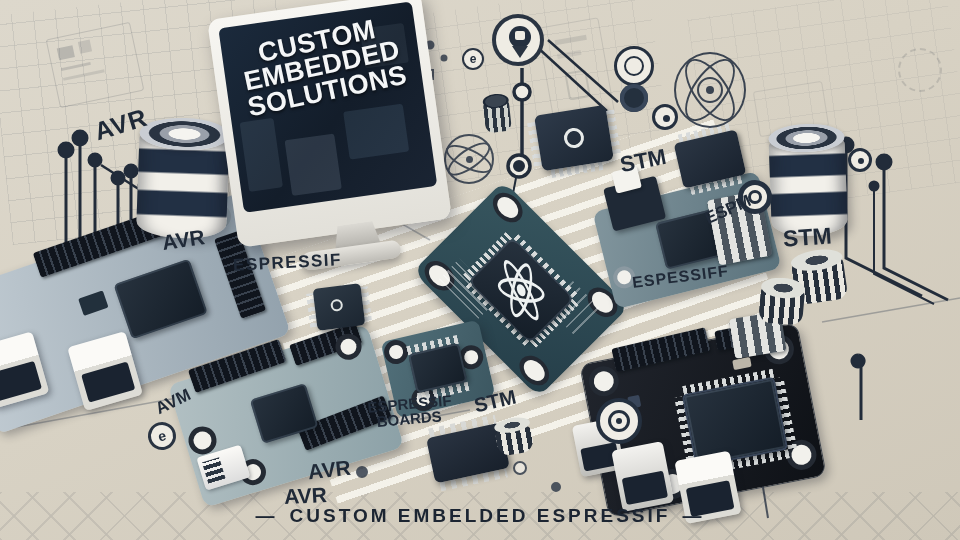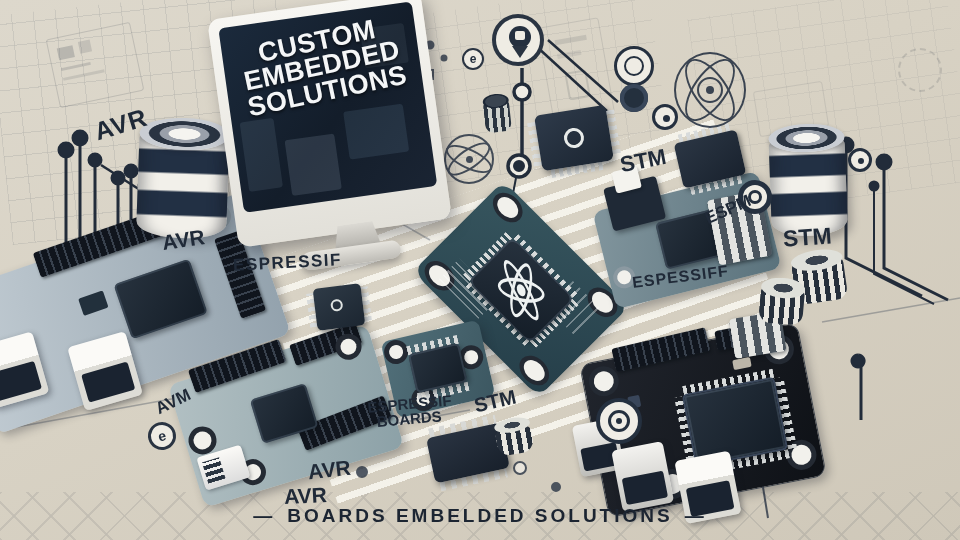--- a/index.html
+++ b/index.html
@@ -374,17 +374,17 @@
     <div>ESPRESSIF</div>
     <div style="padding-left:8px;">BOARDS</div>
   </div>
   <div class="lbl z7" style="left:474px;top:390px;font-size:20px;transform:rotate(-13deg);">STM</div>
   <div class="lbl z7" style="left:155px;top:392px;font-size:17px;transform:rotate(-26deg);">AVM</div>
   <div class="lbl z7" style="left:308px;top:458px;font-size:21px;transform:rotate(-6deg);">AVR</div>
   <div class="lbl z7" style="left:284px;top:484px;font-size:21px;transform:rotate(-3deg);">AVR</div>
 
   <div class="footer">
     <span>—</span>
-    <span>BOARDS EMBELDED SOLUTIONS</span>
+    <span>CUSTOM EMBELDED ESPRESSIF</span>
     <span>—</span>
   </div>
 
 </div>
 
 </body></html>

